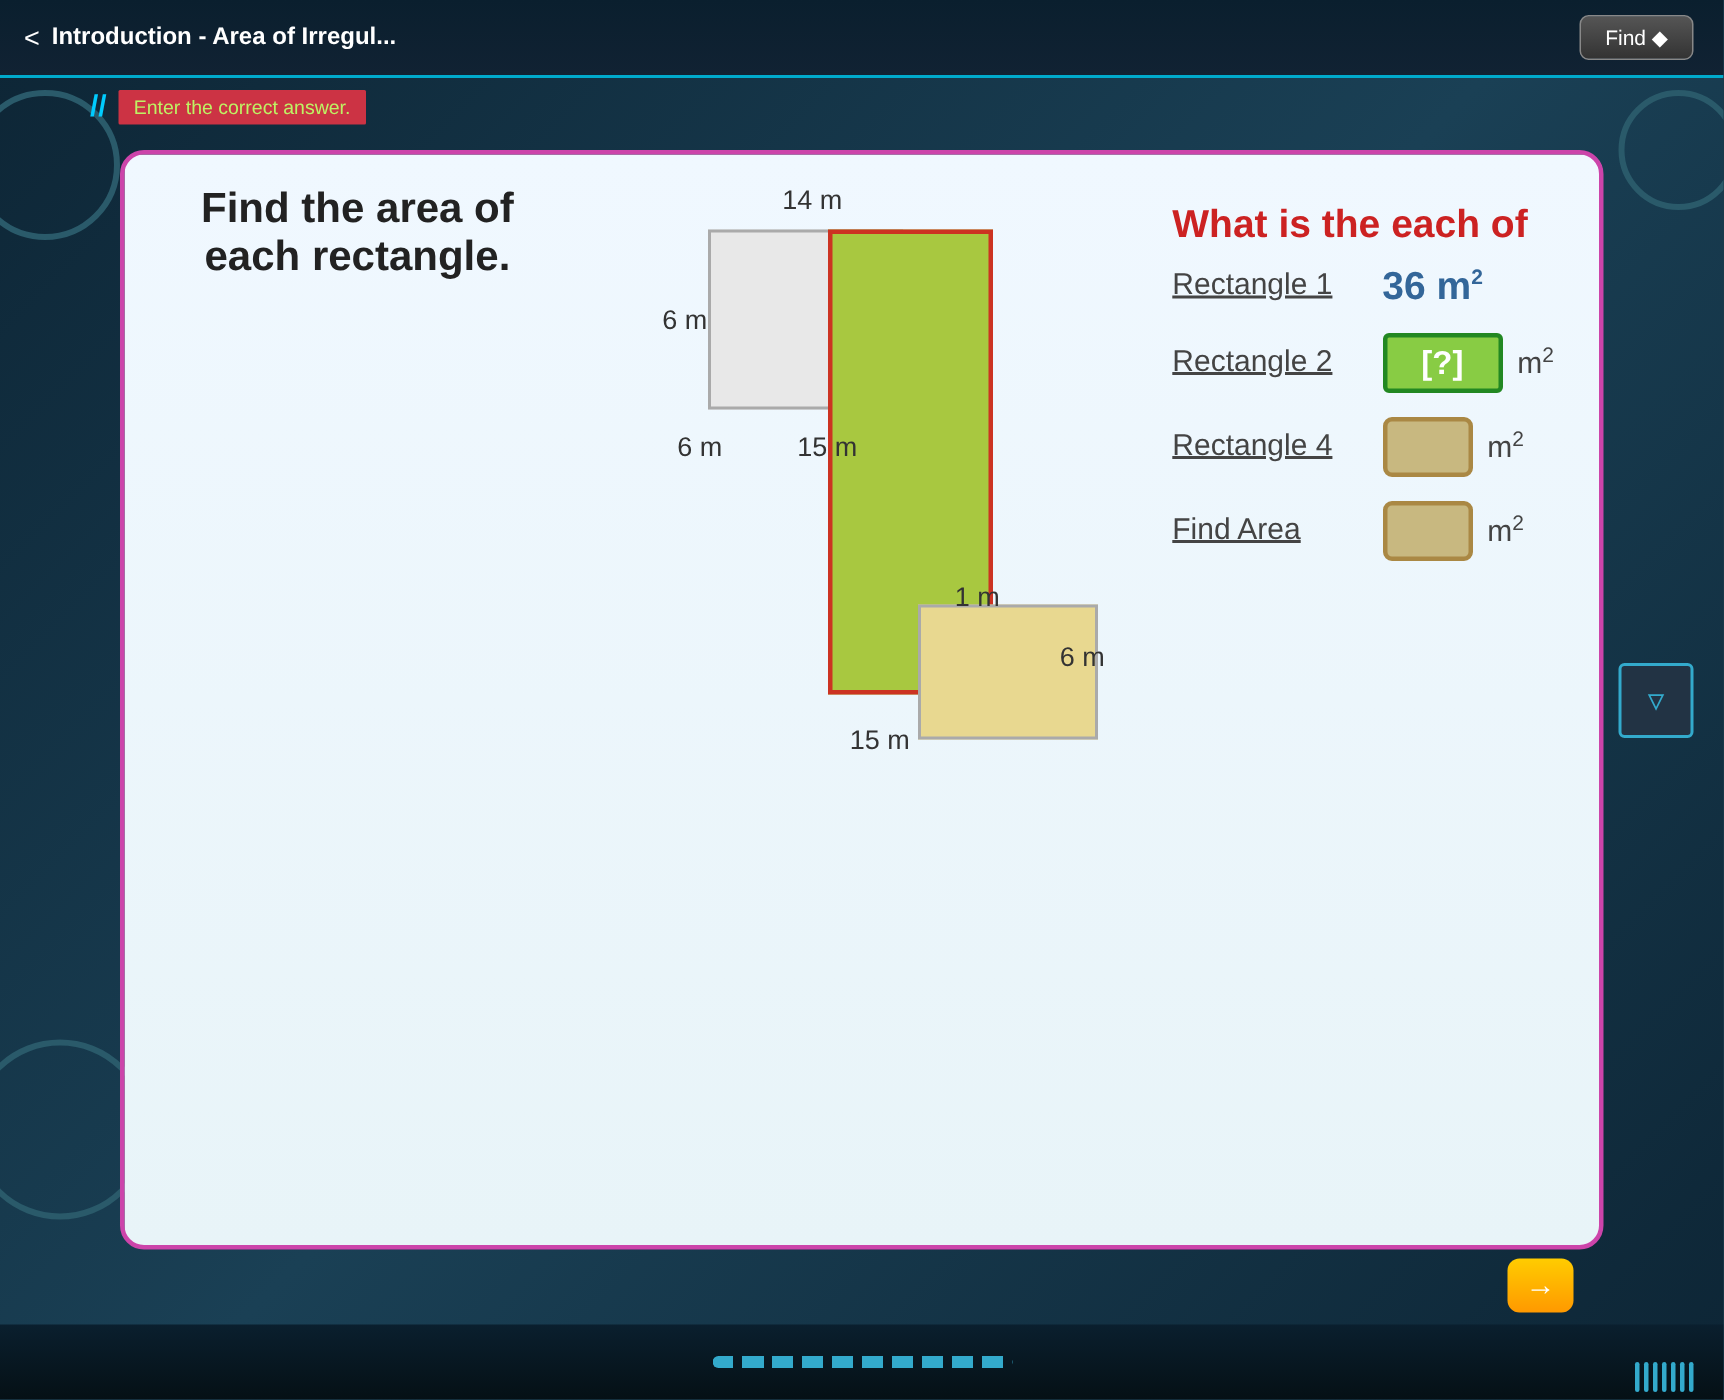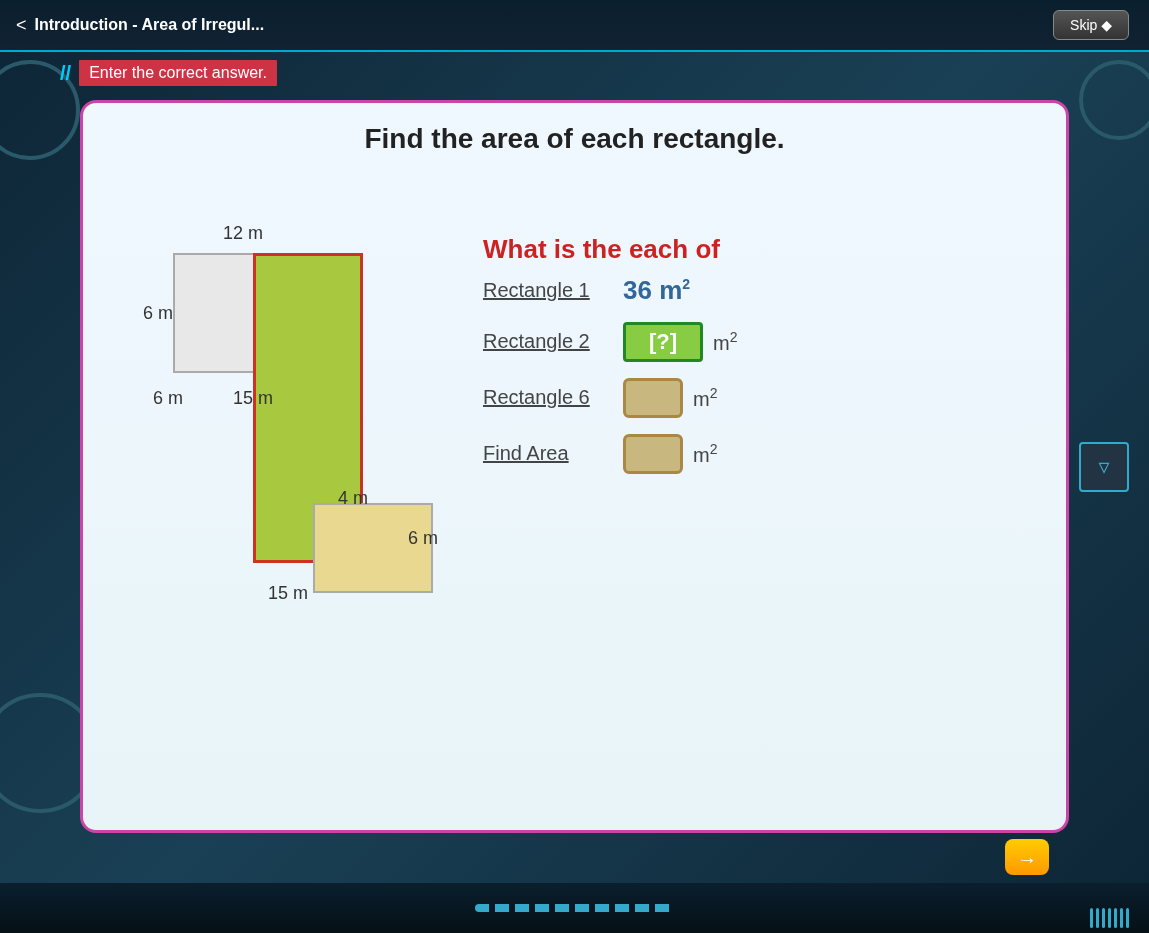--- a/index.html
+++ b/index.html
@@ -108,39 +108,38 @@
     }
 
     .double-bar {
       color: #00ccff;
       font-size: 20px;
       font-weight: bold;
     }
 
     .instruction-label {
       background: #cc3344;
-      color: #ffffff;
-      font-size: 16px;
+      color: #bef264;
+      font-size: 13px;
       padding: 4px 10px;
       border-radius: 1px;
     }
 
     
     .main-card {
       position: absolute;
       top: 100px;
       left: 80px;
       right: 80px;
       bottom: 100px;
       background: linear-gradient(180deg, #f0f8ff 0%, #e8f4f8 100%);
       border-radius: 16px;
       border: 3px solid #cc44aa;
       padding: 20px 30px;
       display: flex;
-      flex-direction: column;
       gap: 48px;
     }
 
     .card-title {
       text-align: center;
       font-size: 28px;
       font-weight: bold;
       color: #222;
       margin-bottom: 20px;
     }
@@ -382,54 +381,54 @@
     }
   </style>
 </head>
 <body>
 
 <div class="bg"></div>
 
 <div class="top-bar">
   <span class="back-arrow">&lt;</span>
   <span class="top-title">Introduction - Area of Irregul...</span>
-  <button class="skip-btn">Skip ◆</button>
+  <button class="skip-btn">Find ◆</button>
 </div>
 
 <div class="orange-circle"></div>
 
 <div class="circle-left-top"></div>
 <div class="circle-left-bottom"></div>
 <div class="circle-right-top"></div>
 
 <div class="instruction-bar">
   <span class="double-bar">//</span>
   <span class="instruction-label">Enter the correct answer.</span>
 </div>
 
 <div class="main-card">
   <div class="card-title">Find the area of each rectangle.</div>
 
   <div class="card-content">
 
     <div class="shape-area">
 
-      <span class="shape-label-top">12 m</span>
+      <span class="shape-label-top">14 m</span>
 
       <div class="rect1"></div>
 
       <div class="rect2"></div>
 
       <div class="rect3"></div>
 
       <span class="shape-label-left">6 m</span>
       <span class="shape-label-left2">6 m</span>
       <span class="shape-label-mid">15 m</span>
 
-      <span style="position:absolute;top:265px;left:225px;font-size:18px;color:#333;">4 m</span>
+      <span style="position:absolute;top:265px;left:225px;font-size:18px;color:#333;">1 m</span>
 
       <span style="position:absolute;top:360px;left:155px;font-size:18px;color:#333;">15 m</span>
 
       <span style="position:absolute;top:305px;left:295px;font-size:18px;color:#333;">6 m</span>
     </div>
 
     <div class="question-area">
       <div class="question-title">
         <span>What is the each of</span><br>
       </div>
@@ -444,21 +443,21 @@
         <span class="result-label">Rectangle 2</span>
         <div class="bracket-box">
           <span>[</span>
           <span>?</span>
           <span>]</span>
         </div>
         <span class="result-unit"> m<span class="superscript">2</span></span>
       </div>
 
       <div class="result-row">
-        <span class="result-label">Rectangle 6</span>
+        <span class="result-label">Rectangle 4</span>
         <div class="answer-box"></div>
         <span class="result-unit"> m<span class="superscript">2</span></span>
       </div>
 
       <div class="result-row">
         <span class="result-label">Find Area</span>
         <div class="answer-box"></div>
         <span class="result-unit"> m<span class="superscript">2</span></span>
       </div>
     </div>

